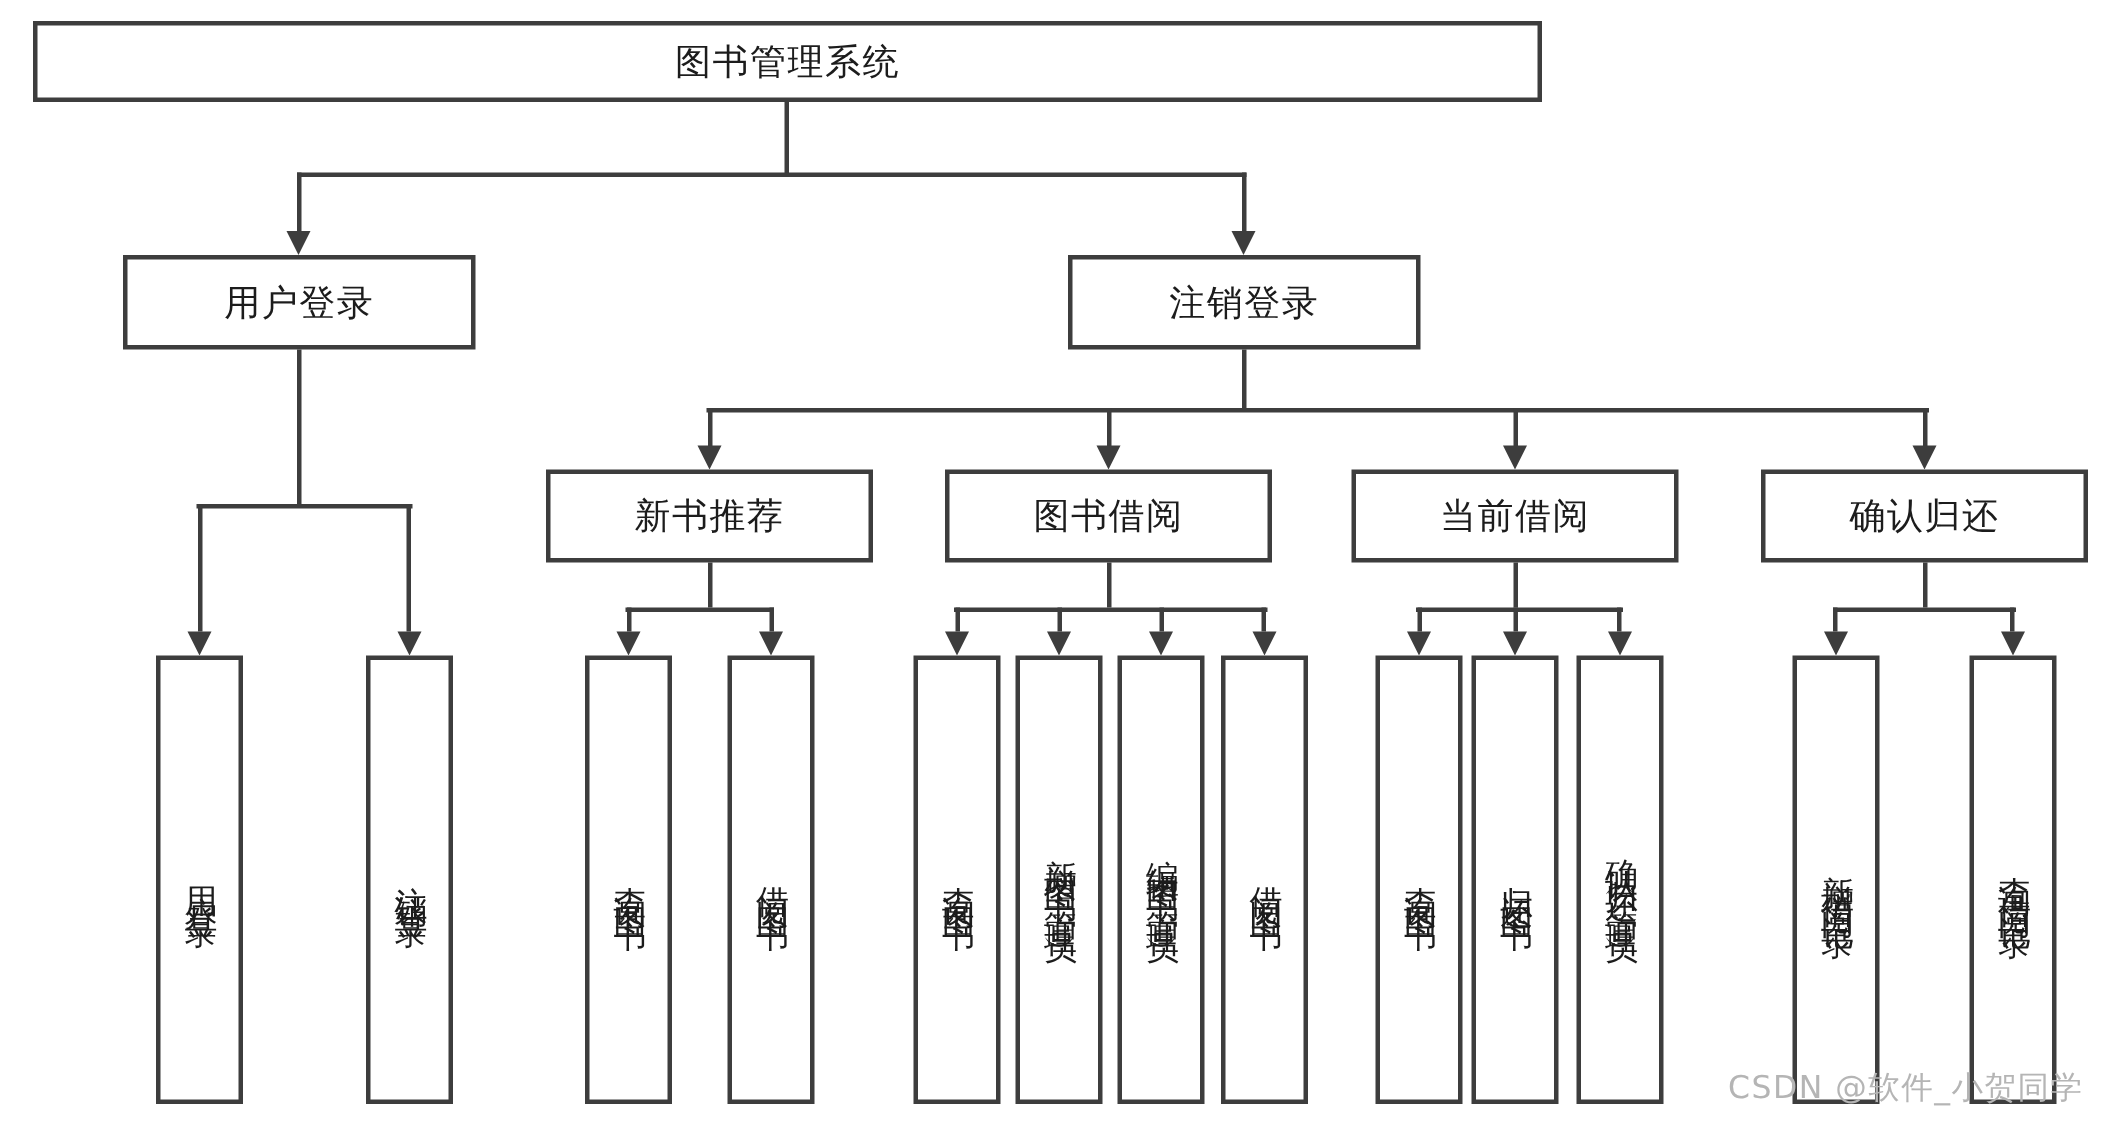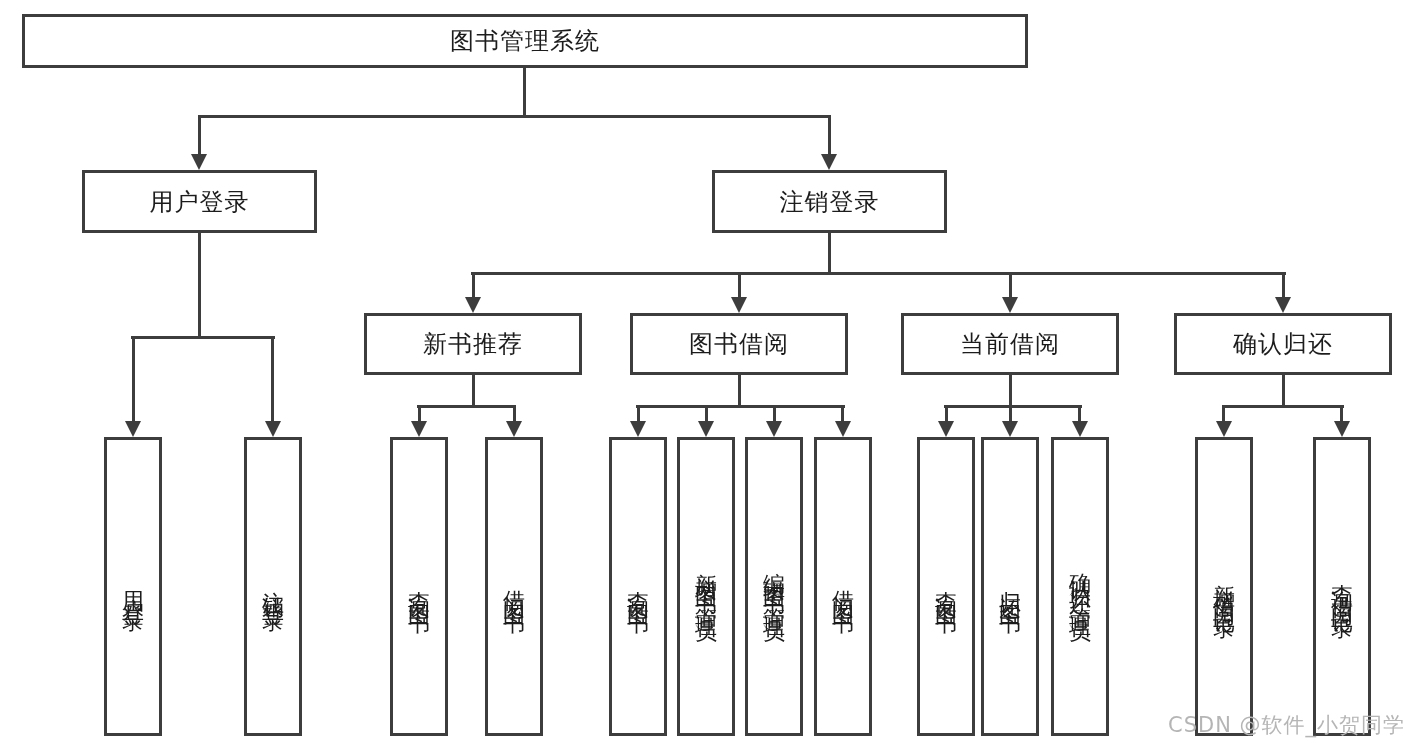--- a/index.html
+++ b/index.html
@@ -54,21 +54,20 @@
     border-top: 16px solid var(--line);
   }
   .watermark {
     position: absolute;
     left: 1152px;
     top: 711px;
     font-size: 21px;
     color: var(--watermark);
     letter-spacing: 1px;
     white-space: nowrap;
-    margin-left: 16px;
   }
 </style>
 </head>
 <body>
 
 <div id="canvas">
 
   <div class="box" style="left:22px; top:14px; width:1006px; height:54px;">图书管理系统</div>
 
   <div class="vline" style="left:523px; top:68px; width:3px; height:50px;"></div>

